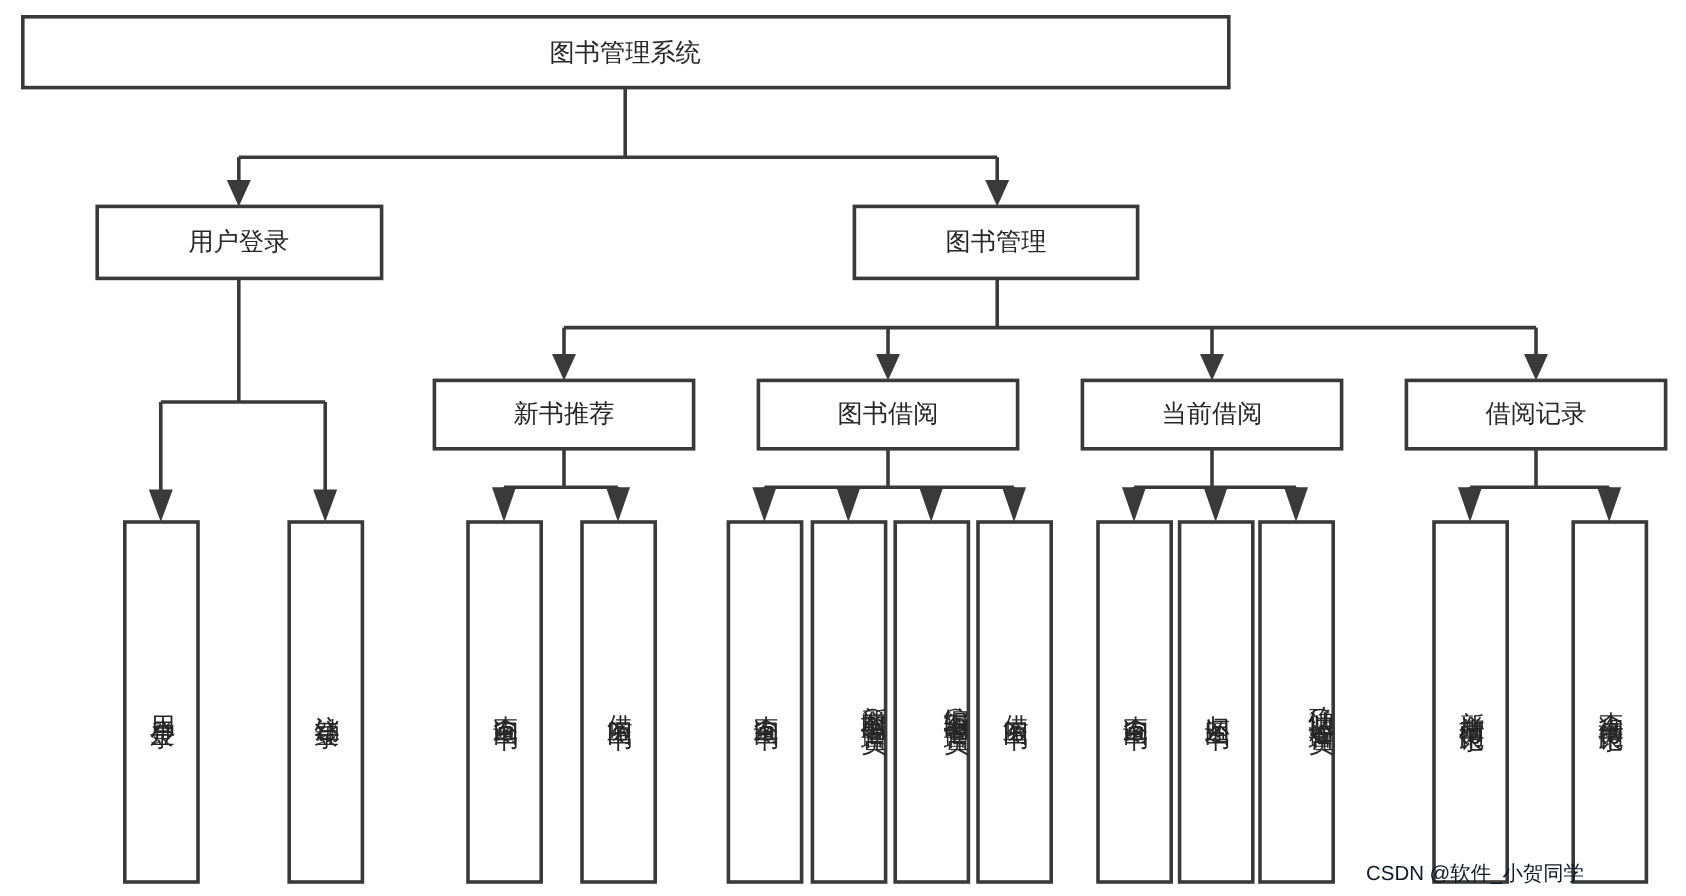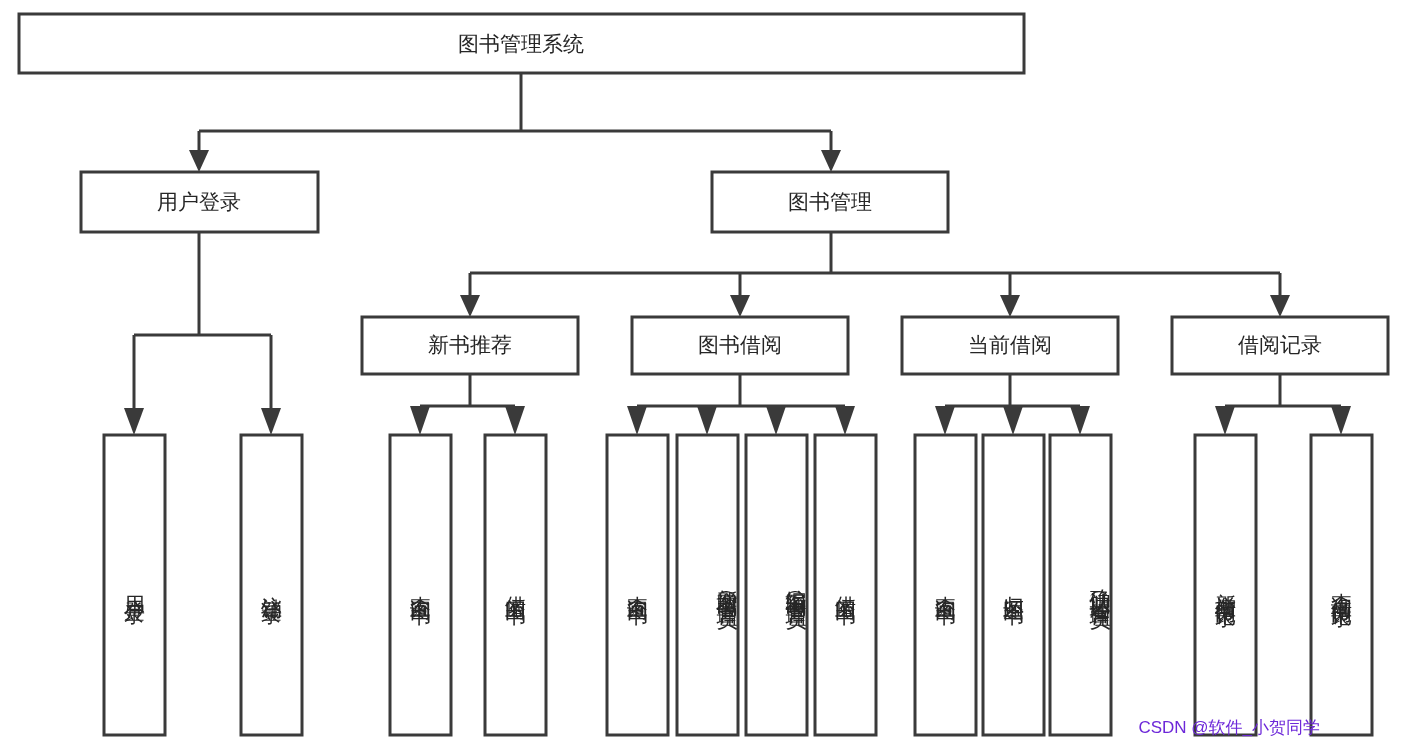--- a/index.html
+++ b/index.html
@@ -64,21 +64,21 @@
     align-items: center;
     justify-content: center;
     pointer-events: none;
   }
   .watermark {
     position: absolute;
     right: 10px;
     bottom: 8px;
     font-family: "Liberation Sans", "DejaVu Sans", sans-serif;
     font-size: 17px;
-    color: #6d28d9;
+    color: #0f172a;
     white-space: nowrap;
   }
 </style>
 </head>
 <body>
 
 <div id="diagram-root">
 
   <svg class="flow" viewBox="0 0 1405 747" xmlns="http://www.w3.org/2000/svg">
 

